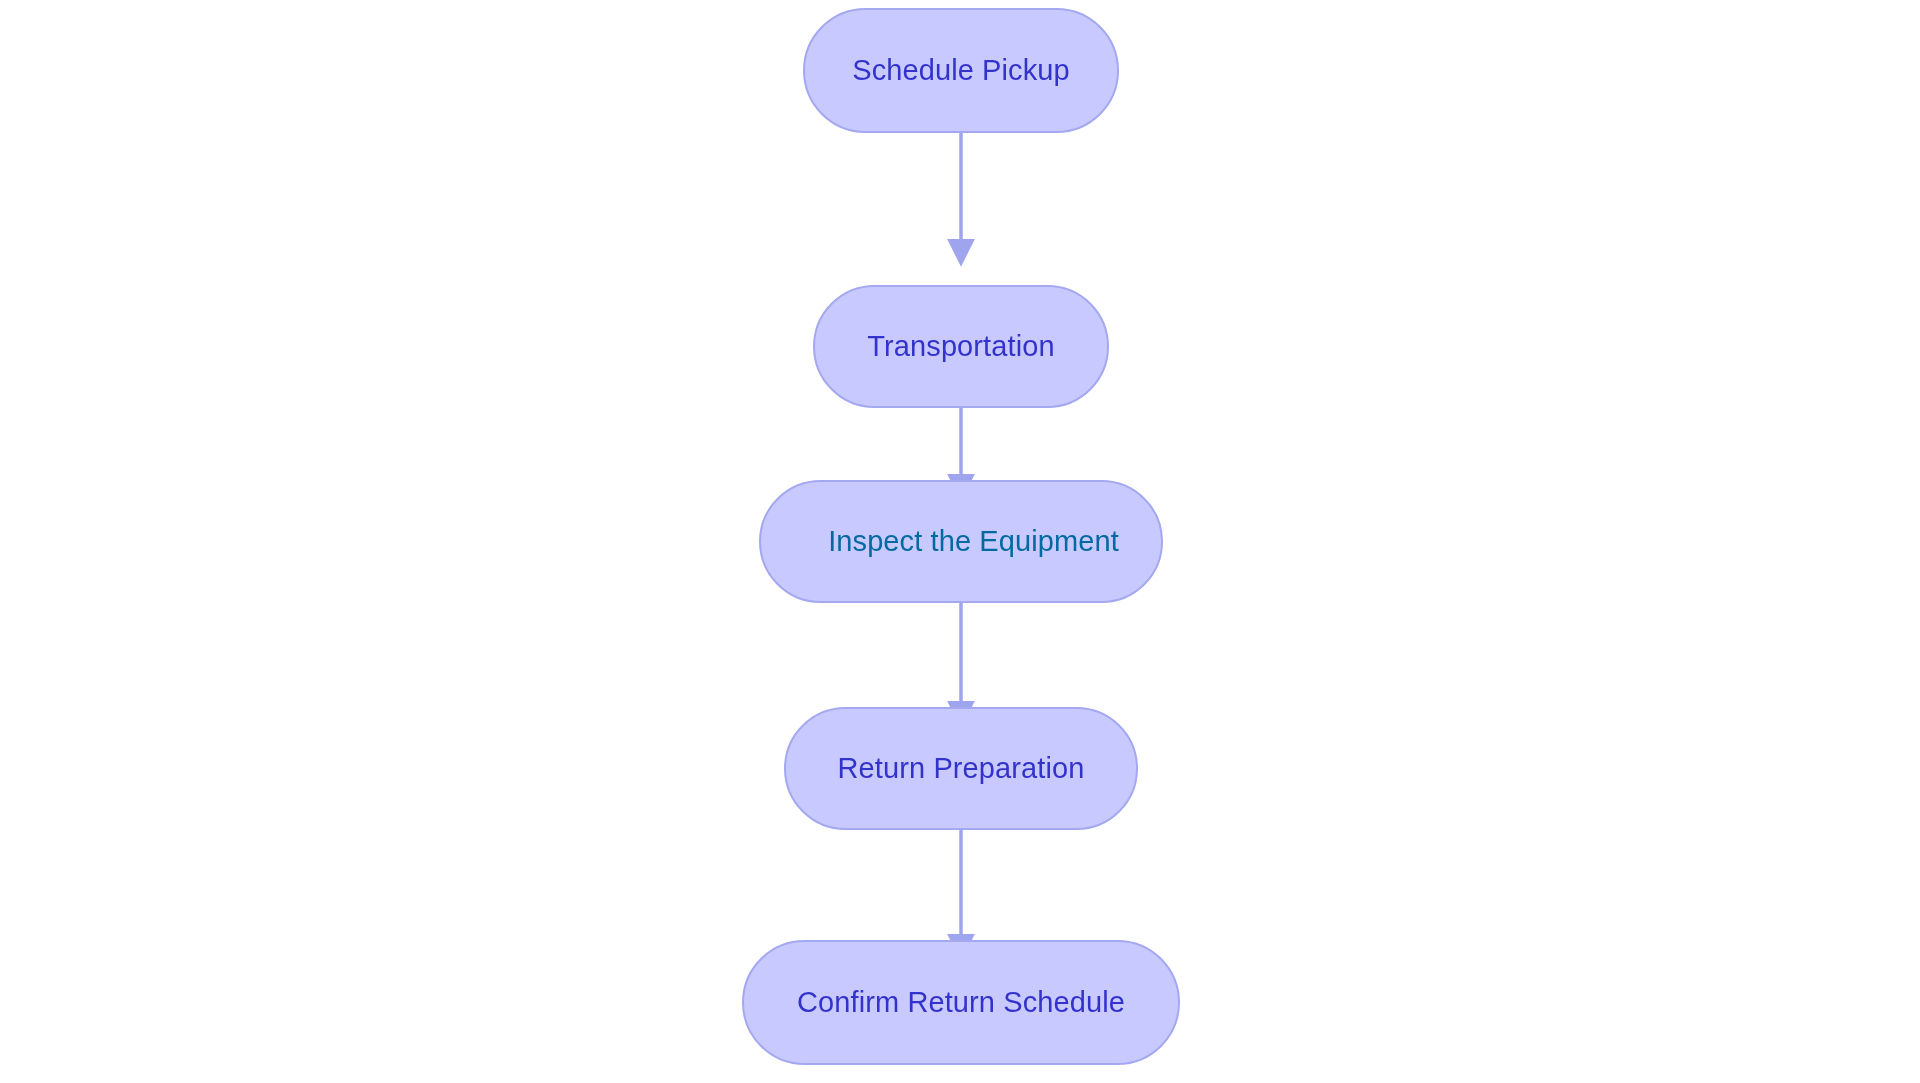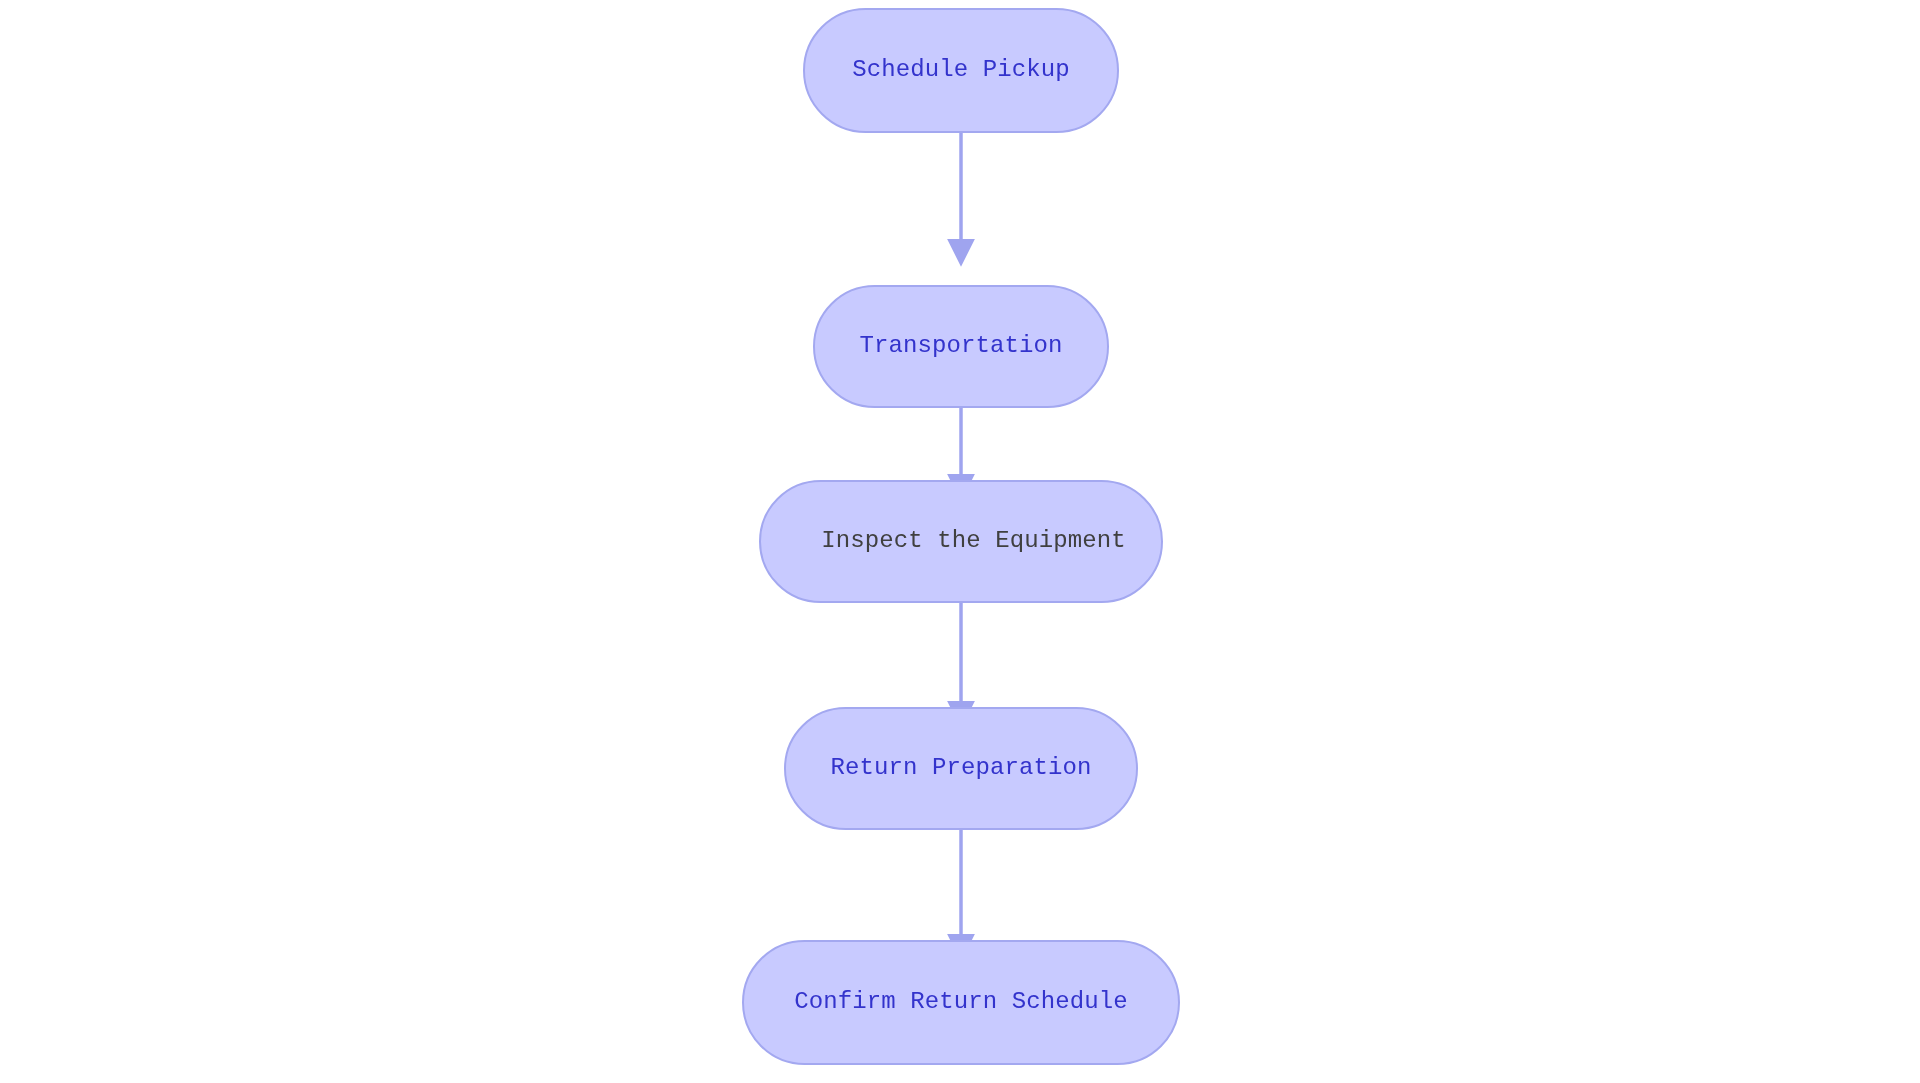--- a/index.html
+++ b/index.html
@@ -43,22 +43,22 @@
     display: flex;
     align-items: center;
     justify-content: center;
     background: #c8caff;
     border: 2px solid #a3a8f0;
     border-radius: 999px;
     transform: translateX(-50%);
   }
   .flow-node-label {
     color: #3333cc;
-    font-family: Liberation Mono, monospace;
-    font-size: 24px;
+    font-family: Liberation Sans, sans-serif;
+    font-size: 29px;
     font-weight: 400;
     line-height: 1.1;
     letter-spacing: 0.1px;
     white-space: nowrap;
     user-select: none;
   }
 </style>
 </head>
 <body>
 
@@ -79,21 +79,21 @@
   </svg>
 
   <div id="node-layer">
       <div class="flow-node" style="left: 961px; top: 8px; width: 316px; height: 125px; background: rgb(200, 202, 255); border-color: rgb(163, 168, 240);">
         <span class="flow-node-label" style="color: rgb(51, 51, 204);">Schedule Pickup</span>
       </div>
       <div class="flow-node" style="left: 961px; top: 245px; width: 296px; height: 123px; background: rgb(200, 202, 255); border-color: rgb(163, 168, 240); margin-top: 40px;">
         <span class="flow-node-label" style="color: rgb(51, 51, 204);">Transportation</span>
       </div>
       <div class="flow-node" style="left: 961px; top: 480px; width: 404px; height: 123px; background: rgb(200, 202, 255); border-color: rgb(163, 168, 240);">
-        <span class="flow-node-label" style="color: #404040; margin-left: 25px;">Inspect the Equipment</span>
+        <span class="flow-node-label" style="color: #0369a1; margin-left: 25px;">Inspect the Equipment</span>
       </div>
       <div class="flow-node" style="left: 961px; top: 940px; width: 438px; height: 125px; background: rgb(200, 202, 255); border-color: rgb(163, 168, 240);">
         <span class="flow-node-label" style="color: rgb(51, 51, 204);">Confirm Return Schedule</span>
       </div>
       <div class="flow-node" style="left: 961px; top: 707px; width: 354px; height: 123px; background: rgb(200, 202, 255); border-color: rgb(163, 168, 240);">
         <span class="flow-node-label" style="color: rgb(51, 51, 204);">Return Preparation</span>
       </div>
     </div>
 
 </div>

